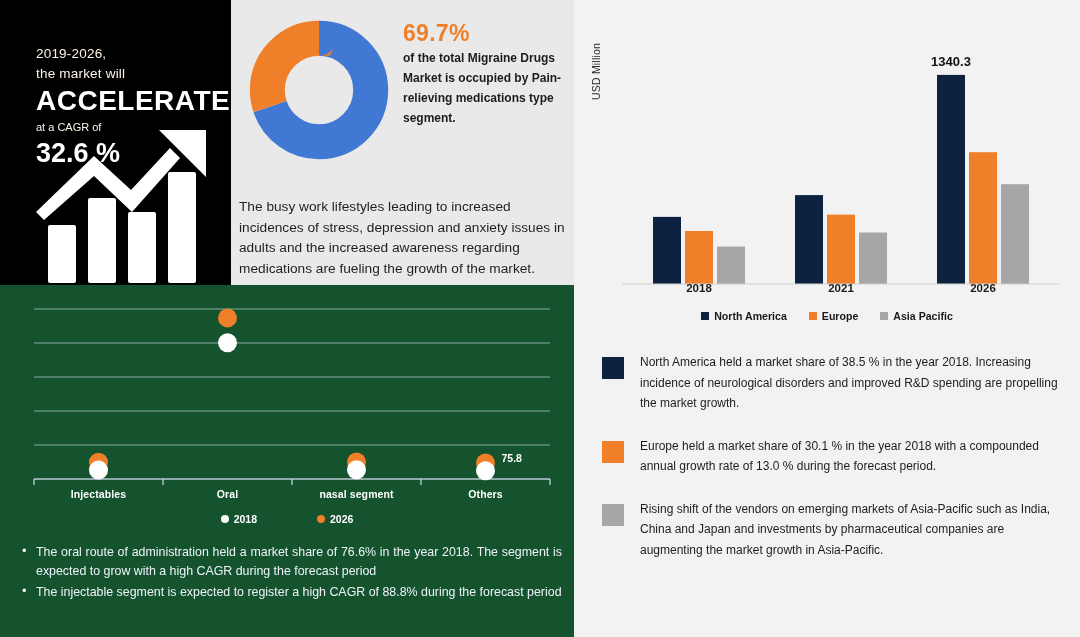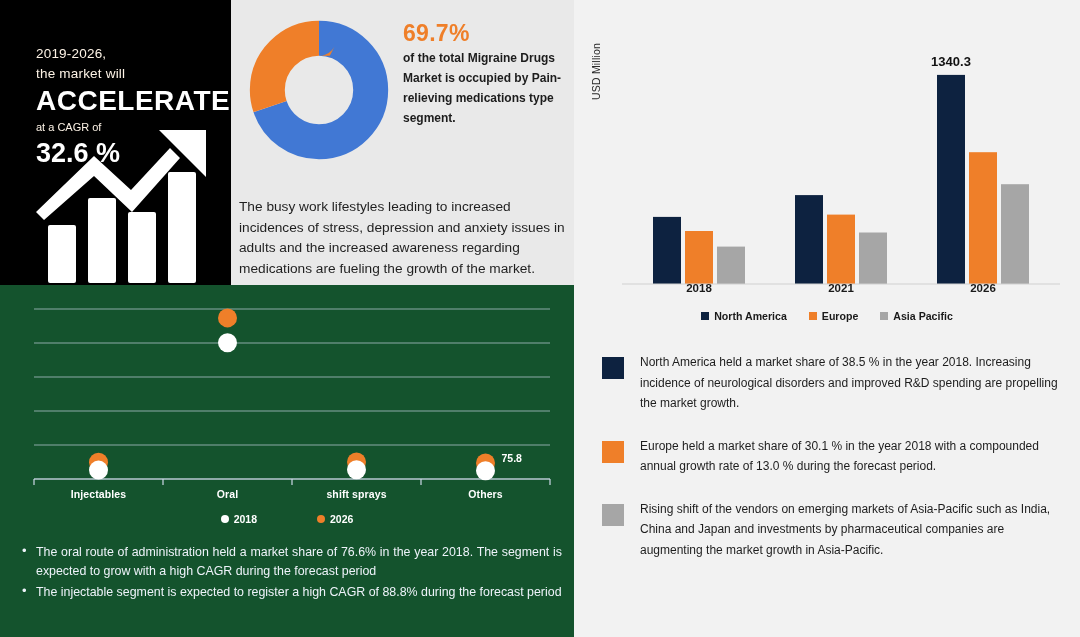--- a/index.html
+++ b/index.html
@@ -180,21 +180,21 @@
           <circle cx="76.5" cy="173.1" r="9.5" fill="#ffffff"></circle>
           <circle cx="205.5" cy="45.7" r="9.5" fill="#ffffff"></circle>
           <circle cx="334.5" cy="172.7" r="9.5" fill="#ffffff"></circle>
           <circle cx="463.5" cy="173.8" r="9.5" fill="#ffffff"></circle>
         </g>
       <text id="dot-annot" x="479.5" y="164.98" fill="#ffffff" font-size="10.5" font-weight="bold" font-family="Liberation Sans, sans-serif">75.8</text>
     </svg>
     <div class="dot-xlabels" id="dot-xlabels">
         <span style="left: 76.5px;">Injectables</span>
         <span style="left: 205.5px;">Oral</span>
-        <span style="left: 334.5px;">shift sprays</span>
+        <span style="left: 334.5px;">nasal segment</span>
         <span style="left: 463.5px;">Others</span>
       </div>
     <div class="dot-legend" id="dot-legend">
         <div class="li">
           <span class="lgdot" style="background: rgb(255, 255, 255);"></span>
           <span>2018</span>
         </div>
         <div class="li">
           <span class="lgdot" style="background: rgb(239, 127, 41);"></span>
           <span>2026</span>

